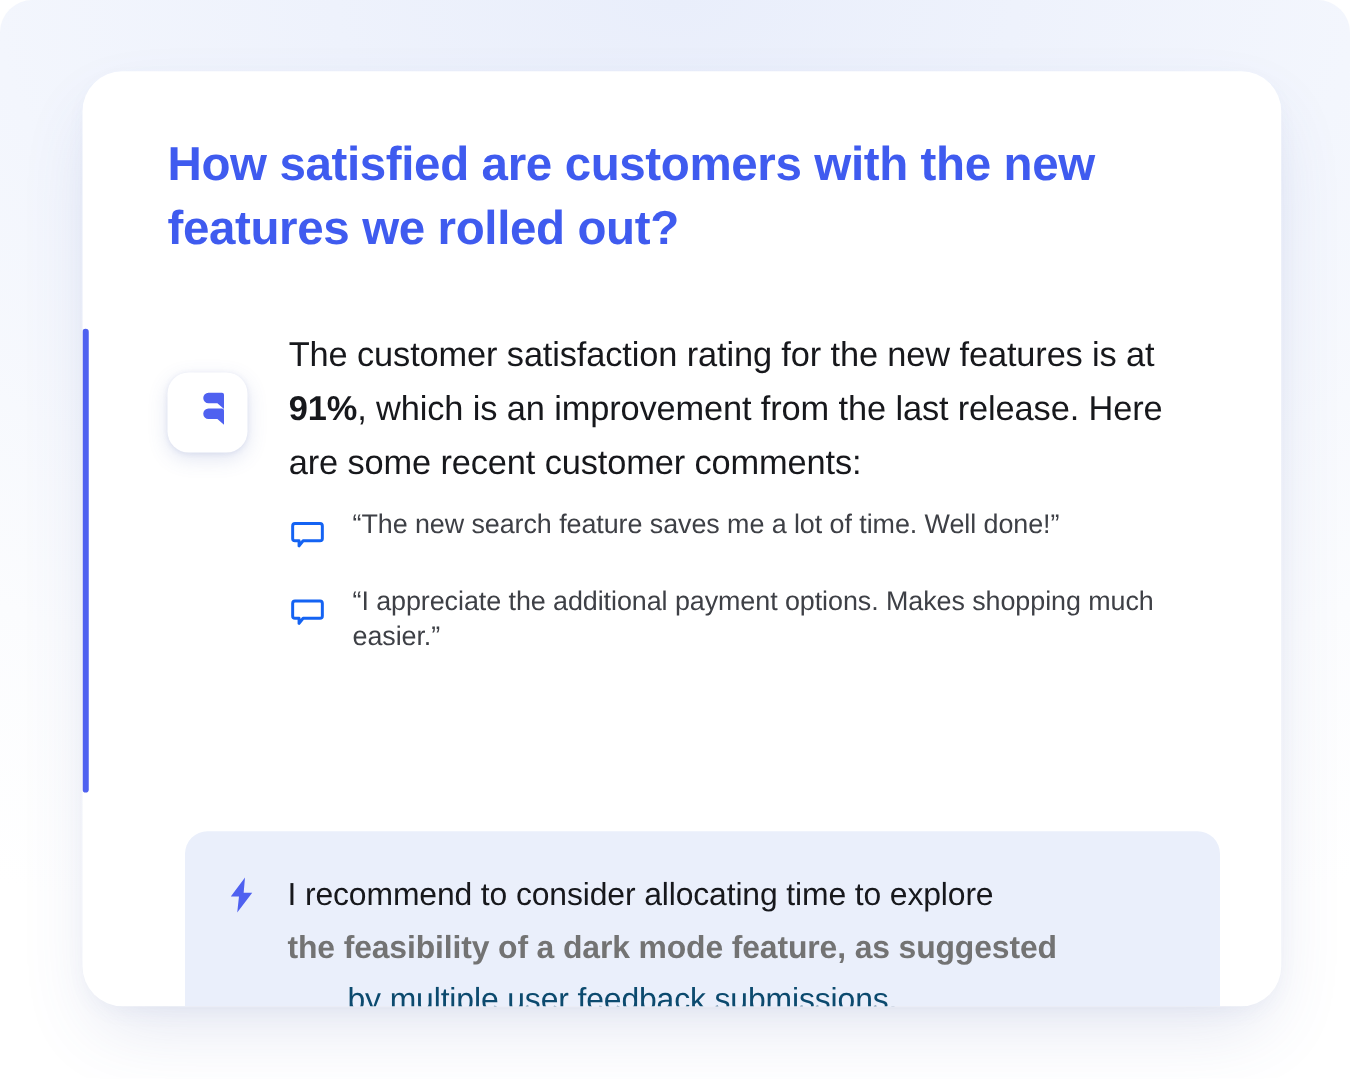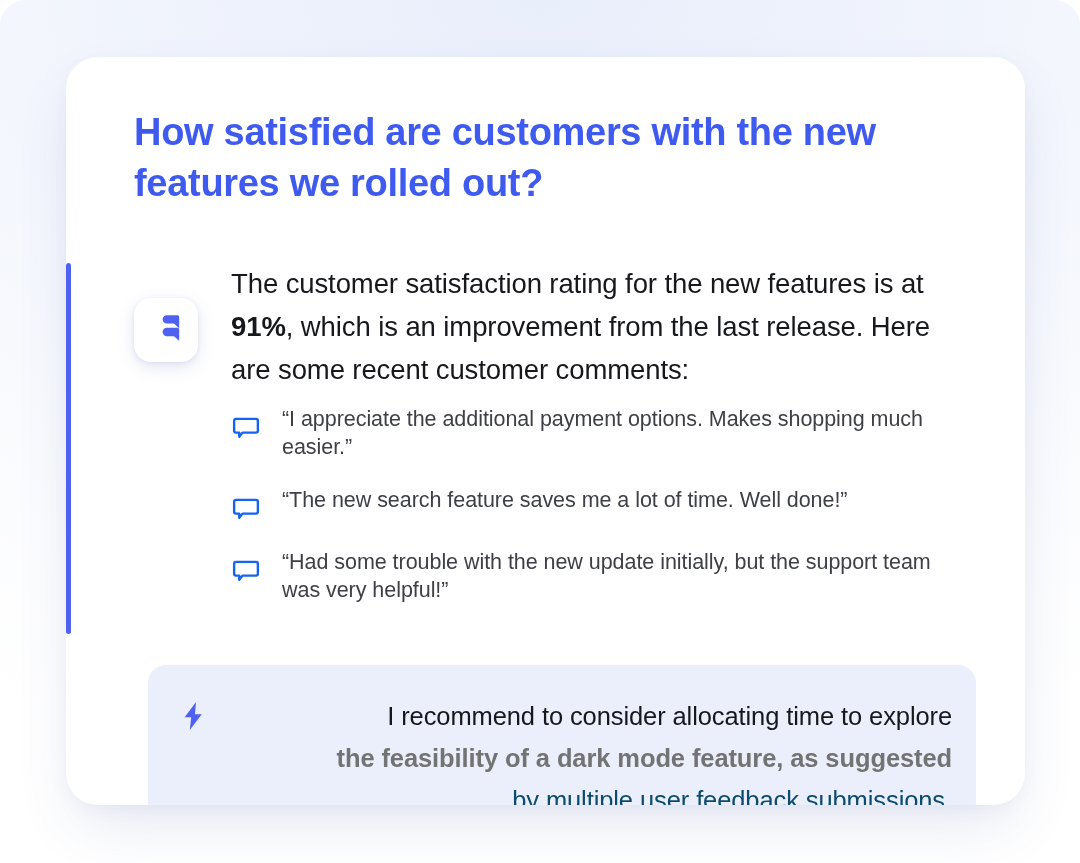--- a/index.html
+++ b/index.html
@@ -138,21 +138,20 @@
     border-radius: 18px;
     overflow: hidden;
   }
   .callout-inner {
     position: absolute;
     left: 32px;
     top: 30px;
     right: 24px;
     display: flex;
     align-items: flex-start;
-    text-align: right;
   }
   .bolt-icon {
     flex: 0 0 auto;
     width: 26px;
     height: 30px;
     margin-top: 6px;
   }
   .callout-text {
     flex: 1 1 auto;
     margin-left: 24px;
@@ -194,40 +193,32 @@
     </div>
 
     <div class="comments">
 
       <div class="comment">
         <span class="bubble-icon">
           <svg width="30" height="30" viewBox="0 0 24 24" fill="none" aria-hidden="true">
             <path d="M4 5.5h16a1.5 1.5 0 0 1 1.5 1.5v8a1.5 1.5 0 0 1-1.5 1.5H9.2l-2.6 3.3v-3.3H4A1.5 1.5 0 0 1 2.5 15V7A1.5 1.5 0 0 1 4 5.5z" stroke="#1463f3" stroke-width="1.9" stroke-linejoin="round"></path>
           </svg>
         </span>
-        <div class="comment-text">“I appreciate the additional payment options. Makes shopping much easier.”</div>
+        <div class="comment-text">“The new search feature saves me a lot of time. Well done!”</div>
       </div>
 
       <div class="comment">
         <span class="bubble-icon">
           <svg width="30" height="30" viewBox="0 0 24 24" fill="none" aria-hidden="true">
             <path d="M4 5.5h16a1.5 1.5 0 0 1 1.5 1.5v8a1.5 1.5 0 0 1-1.5 1.5H9.2l-2.6 3.3v-3.3H4A1.5 1.5 0 0 1 2.5 15V7A1.5 1.5 0 0 1 4 5.5z" stroke="#1463f3" stroke-width="1.9" stroke-linejoin="round"></path>
           </svg>
         </span>
-        <div class="comment-text">“The new search feature saves me a lot of time. Well done!”</div>
-      </div>
-
-      <div class="comment">
-        <span class="bubble-icon">
-          <svg width="30" height="30" viewBox="0 0 24 24" fill="none" aria-hidden="true">
-            <path d="M4 5.5h16a1.5 1.5 0 0 1 1.5 1.5v8a1.5 1.5 0 0 1-1.5 1.5H9.2l-2.6 3.3v-3.3H4A1.5 1.5 0 0 1 2.5 15V7A1.5 1.5 0 0 1 4 5.5z" stroke="#1463f3" stroke-width="1.9" stroke-linejoin="round"></path>
-          </svg>
-        </span>
-        <div class="comment-text">“Had some trouble with the new update initially, but the support team was very helpful!”</div>
-      </div>
+        <div class="comment-text">“I appreciate the additional payment options. Makes shopping much easier.”</div>
+      </div>
+
 
     </div>
 
     <div class="callout">
       <div class="callout-inner">
         <span class="bolt-icon">
           <svg width="26" height="30" viewBox="0 0 24 28" aria-hidden="true">
             <path d="M14.8 1 4.2 15.1h6.1L9.0 27 20.2 12.3h-6.4z" fill="#4f61f0"></path>
           </svg>
         </span>

